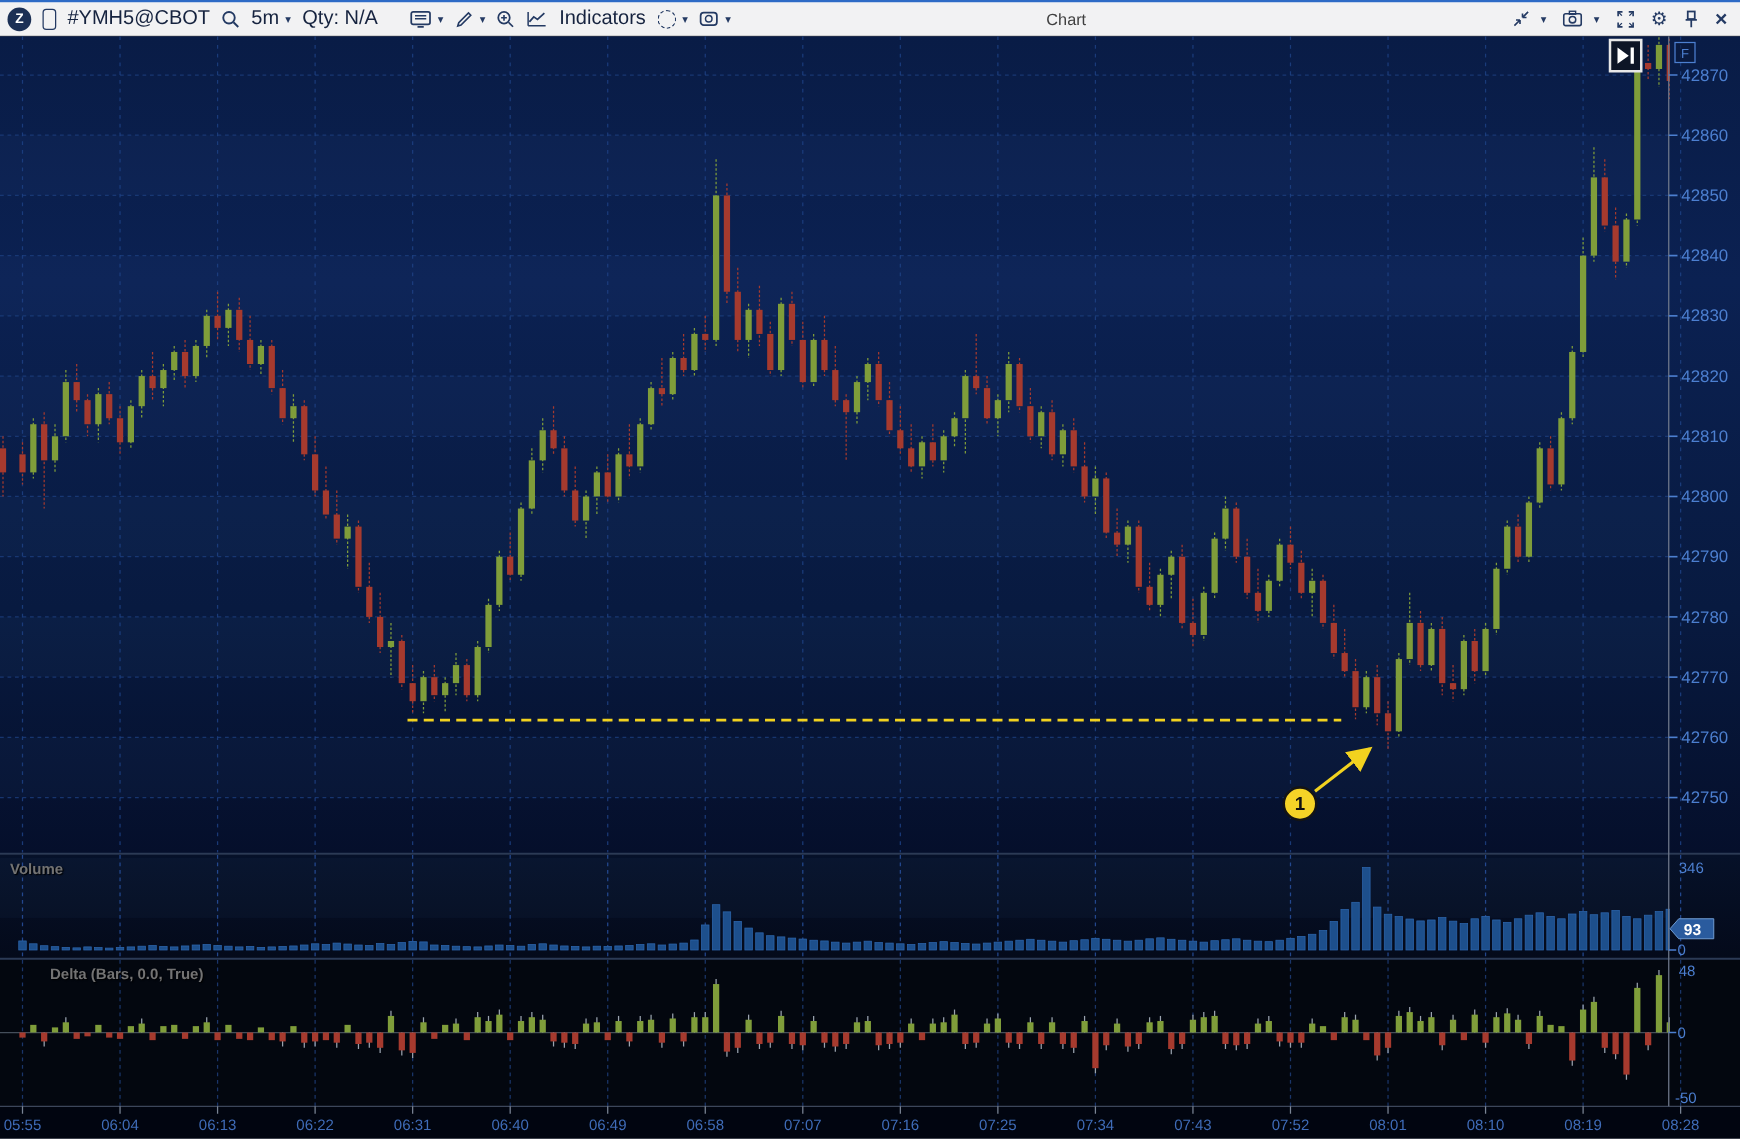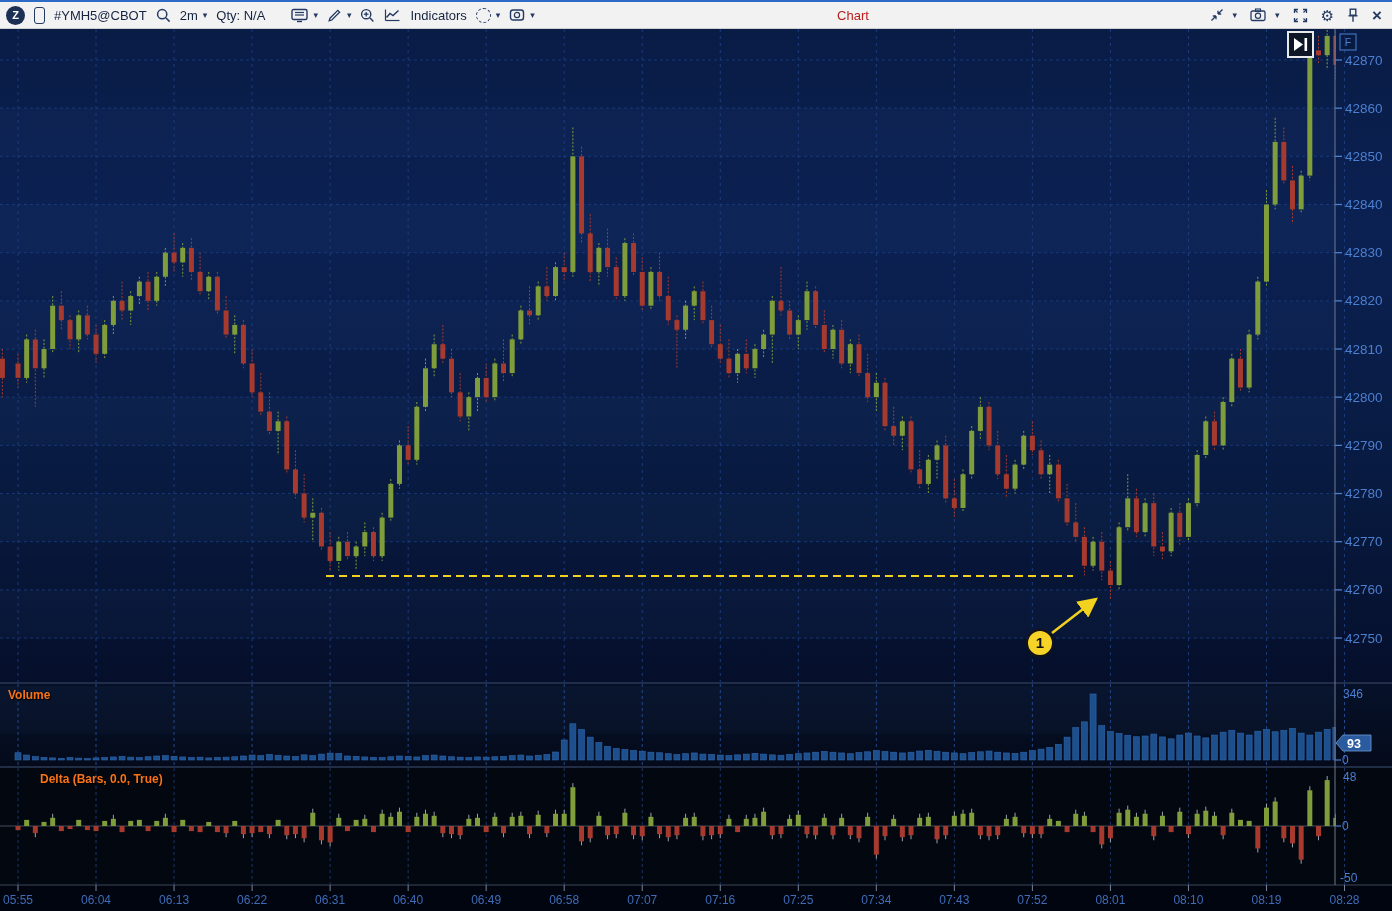--- a/index.html
+++ b/index.html
@@ -3,32 +3,32 @@
 <meta charset="utf-8">
 <style>
   html,body{margin:0;padding:0;width:1392px;height:911px;overflow:hidden;
     font-family:"Liberation Sans",sans-serif;background:#fff;position:relative;}
   .titlebar{position:absolute;top:0;left:0;width:100%;height:2px;background:#2e6bc6;}
   .toolbar{position:absolute;top:2px;left:0;width:100%;height:27px;background:#f2f2f3;
     border-bottom:1px solid #cfcfcf;box-sizing:border-box;}
   .tb-left{position:absolute;left:6px;top:0;height:26px;display:flex;align-items:center;gap:9px;}
   .tb-right{position:absolute;right:10px;top:0;height:26px;display:flex;align-items:center;gap:13px;}
   .tb-title{position:absolute;left:813px;top:6px;width:80px;text-align:center;
-    font-size:13px;color:#b91c1c;}
-  .tb-text{font-size:13px;color:#16233f;white-space:nowrap;}
+    font-size:13px;color:#404040;}
+  .tb-text{font-size:16px;color:#16233f;white-space:nowrap;}
   .caret{font-size:9px;color:#243a63;margin-left:-4px;}
   .logo{width:19px;height:19px;border-radius:50%;background:#1c3055;color:#fff;
     font-weight:bold;font-size:11px;display:flex;align-items:center;justify-content:center;}
   .phone{width:9px;height:15px;border:1.6px solid #243a63;border-radius:3px;display:inline-block;}
   .dashed-circle{width:13px;height:13px;border:1.4px dashed #243a63;border-radius:50%;display:inline-block;}
   .glyph{font-size:15px;color:#243a63;line-height:1;}
   .close-glyph{font-size:17px;color:#243a63;font-weight:bold;line-height:1;}
   .icon svg{display:block;}
   .chart{position:absolute;top:29px;left:0;width:1392px;height:882px;background:#03091c;}
-  .pane-label{position:absolute;color:#f97316;font-size:12px;font-weight:bold;
+  .pane-label{position:absolute;color:#737373;font-size:12px;font-weight:bold;
     left:8px;text-shadow:1px 1px 1px #000;}
   #vol-label{top:659px;}
   #delta-label{top:743px;padding-left:32px;}
   svg text{font-family:"Liberation Sans",sans-serif;}
 </style>
 </head>
 <body>
 
 <div class="titlebar"></div>
 
@@ -36,21 +36,21 @@
   <div class="tb-left">
     <span class="logo">Z</span>
     <span class="phone"></span>
     <span class="tb-text">#YMH5@CBOT</span>
     <span class="icon">
       <svg width="15" height="15" viewBox="0 0 15 15">
           <circle cx="6.2" cy="6.2" r="4.6" fill="none" stroke="#243a63" stroke-width="1.5"></circle>
           <line x1="9.8" y1="9.8" x2="13.6" y2="13.6" stroke="#243a63" stroke-width="1.5"></line>
         </svg>
     </span>
-    <span class="tb-text">2m</span>
+    <span class="tb-text">5m</span>
     <span class="caret">▾</span>
     <span class="tb-text">Qty: N/A</span>
     <span style="width:8px"></span>
     <span class="icon">
       <svg width="17" height="15" viewBox="0 0 17 15">
           <rect x="1" y="1.5" width="15" height="10" rx="1.5" fill="none" stroke="#243a63" stroke-width="1.4"></rect>
           <line x1="4" y1="4.5" x2="13" y2="4.5" stroke="#243a63" stroke-width="1.2"></line>
           <line x1="4" y1="7" x2="13" y2="7" stroke="#243a63" stroke-width="1.2"></line>
           <line x1="6" y1="13.5" x2="11" y2="13.5" stroke="#243a63" stroke-width="1.4"></line>
         </svg>

